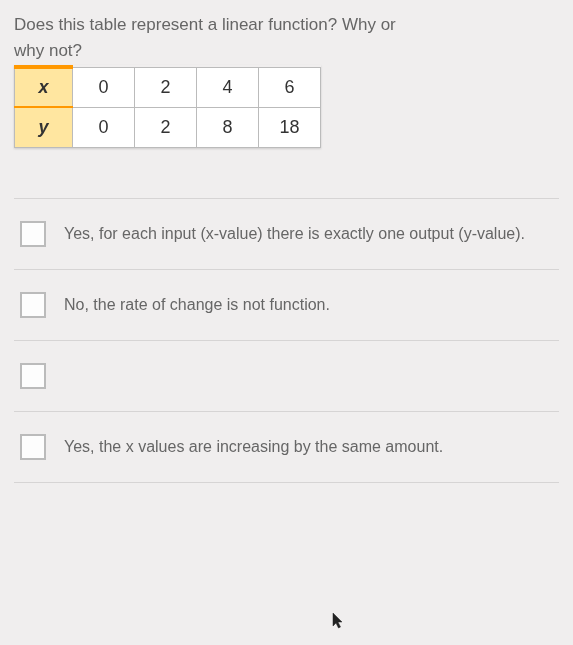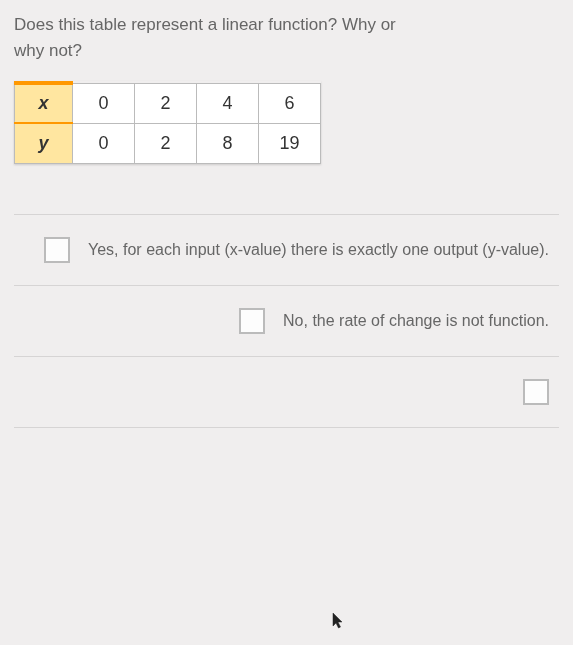--- a/index.html
+++ b/index.html
@@ -10,21 +10,21 @@
     font-family: Arial, Helvetica, sans-serif;
     color: #555;
     padding: 12px 14px;
     position: relative;
     overflow: hidden;
   }
   .question {
     font-size: 17px;
     color: #666;
     line-height: 1.5;
-    margin-bottom: 18px;
+    margin-bottom: 2px;
   }
   .data-table {
     border-collapse: collapse;
     margin-bottom: 40px;
     box-shadow: 0 1px 2px rgba(0,0,0,0.15);
   }
   .data-table td {
     border: 1px solid #bbb;
     width: 62px;
     height: 40px;
@@ -48,21 +48,20 @@
   }
   .options {
     margin-top: 50px;
   }
   .option-row {
     border-top: 1px solid #d6d4d4;
     padding: 22px 10px 22px 6px;
     display: flex;
     align-items: center;
     gap: 18px;
-    justify-content: flex-end;
   }
   .option-row:last-child { border-bottom: 1px solid #d6d4d4; }
   .checkbox {
     width: 26px;
     height: 26px;
     border: 2px solid #bbb;
     background: #fdfdfd;
     flex-shrink: 0;
   }
   .option-text {
@@ -94,36 +93,40 @@
     <td>0</td>
     <td>2</td>
     <td>4</td>
     <td>6</td>
   </tr>
   <tr>
     <td class="header">y</td>
     <td>0</td>
     <td>2</td>
     <td>8</td>
-    <td>19</td>
+    <td>18</td>
   </tr>
 </tbody>
   </table>
 
 <div class="options">
   <div class="option-row">
     <div class="checkbox"></div>
     <div class="option-text">Yes, for each input (x-value) there is exactly one output (y-value).</div>
   </div>
   <div class="option-row">
     <div class="checkbox"></div>
     <div class="option-text">No, the rate of change is not function.</div>
   </div>
   <div class="option-row">
     <div class="checkbox"></div>
   </div>
+  <div class="option-row">
+    <div class="checkbox"></div>
+    <div class="option-text">Yes, the x values are increasing by the same amount.</div>
+  </div>
 </div>
 
 <div class="cursor">
   <svg width="14" height="18" viewBox="0 0 14 18">
     <path d="M1 1 L1 14 L4 11 L6.5 16 L8.5 15 L6 10 L10 10 Z" fill="#222" stroke="#222" stroke-width="0.5"></path>
   </svg>
 </div>
 
 </body></html>

